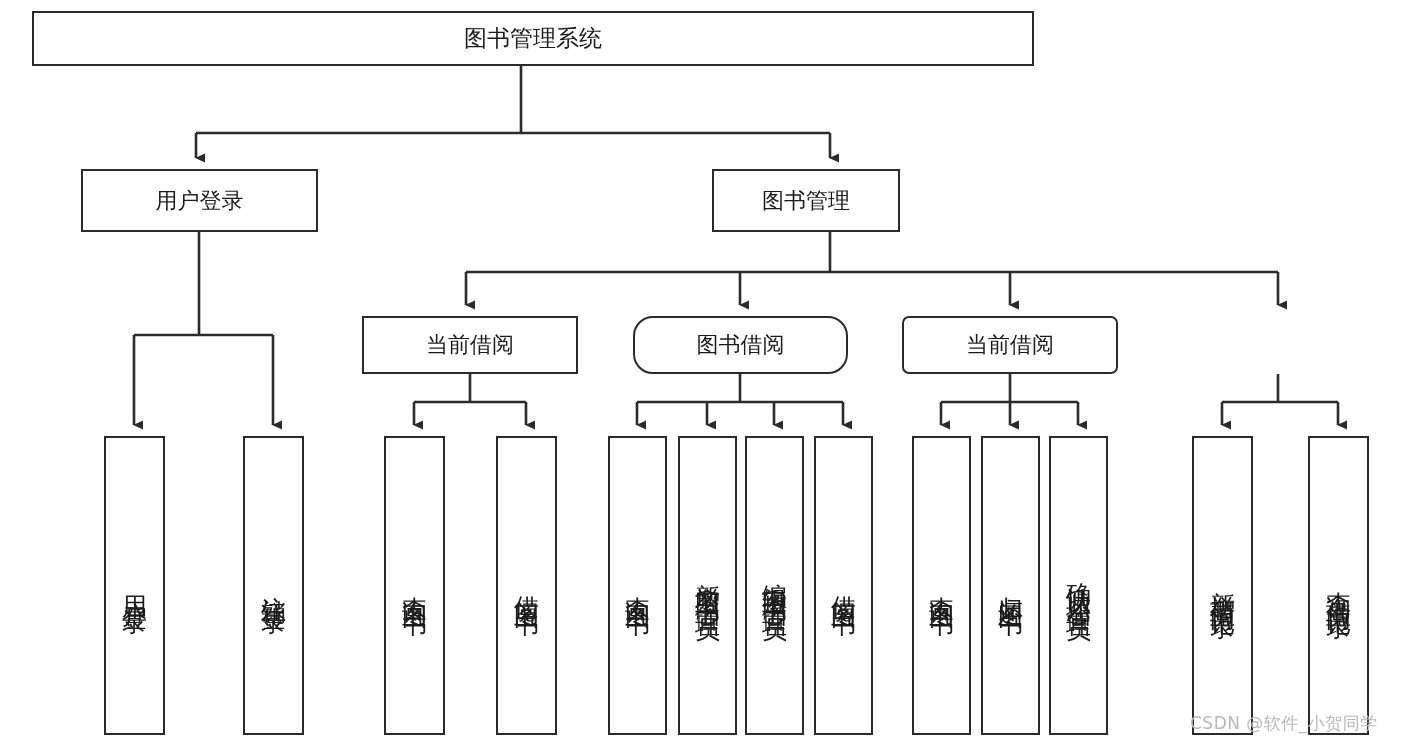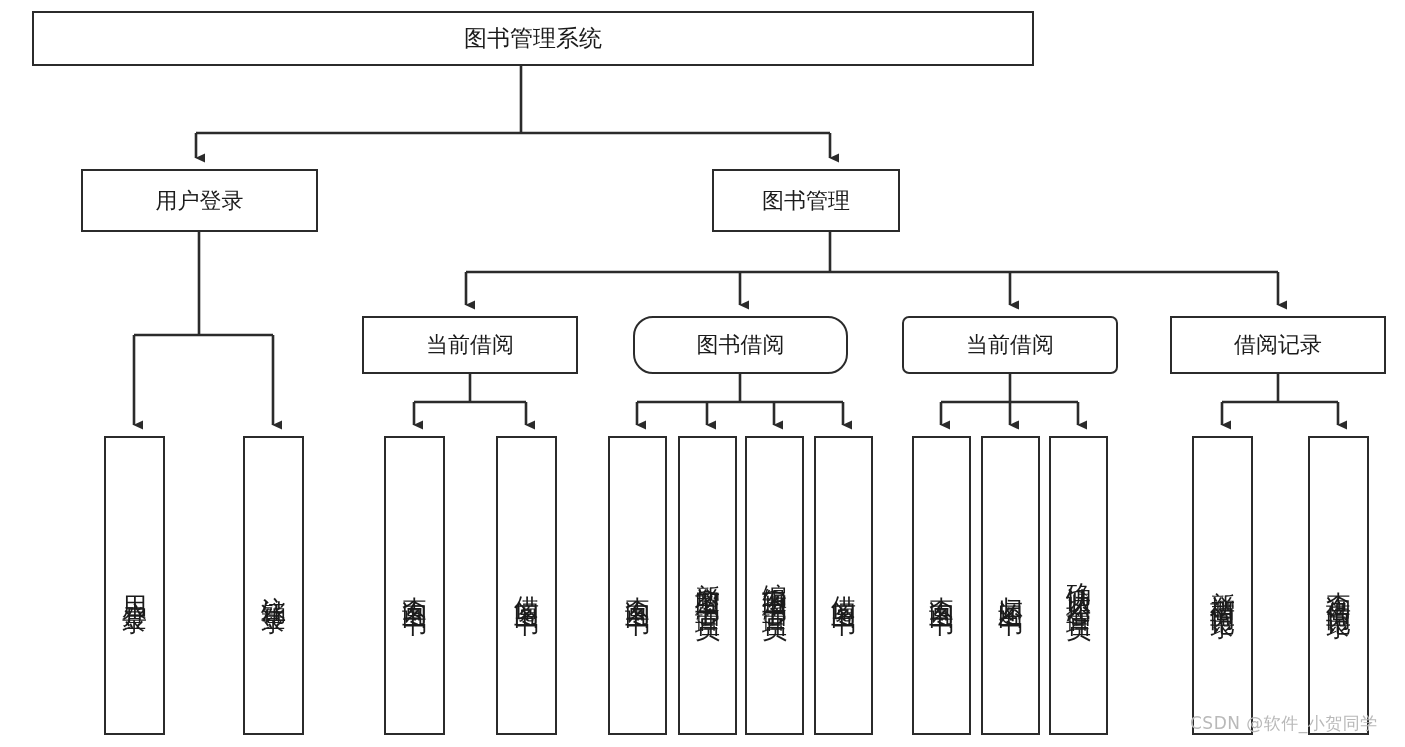--- a/index.html
+++ b/index.html
@@ -119,23 +119,20 @@
 
   <div class="node horiz" style="left:362px;top:316px;width:216px;height:58px;">
     <span class="lbl">当前借阅</span>
   </div>
   <div class="node horiz" style="left:633px;top:316px;width:215px;height:58px;border-radius:20px;">
     <span class="lbl">图书借阅</span>
   </div>
   <div class="node horiz" style="left:902px;top:316px;width:216px;height:58px;border-radius:7px;">
     <span class="lbl">当前借阅</span>
   </div>
-  <div class="node horiz" style="left:1170px;top:316px;width:216px;height:58px;">
-    <span class="lbl">借阅记录</span>
-  </div>
 
   <div class="node vert" style="left:104px;top:436px;width:61px;height:299px;">
     <span class="lbl">用户登录</span>
   </div>
   <div class="node vert" style="left:243px;top:436px;width:61px;height:299px;">
     <span class="lbl">注销登录</span>
   </div>
 
   <div class="node vert" style="left:384px;top:436px;width:61px;height:299px;">
     <span class="lbl">查询图书</span>

